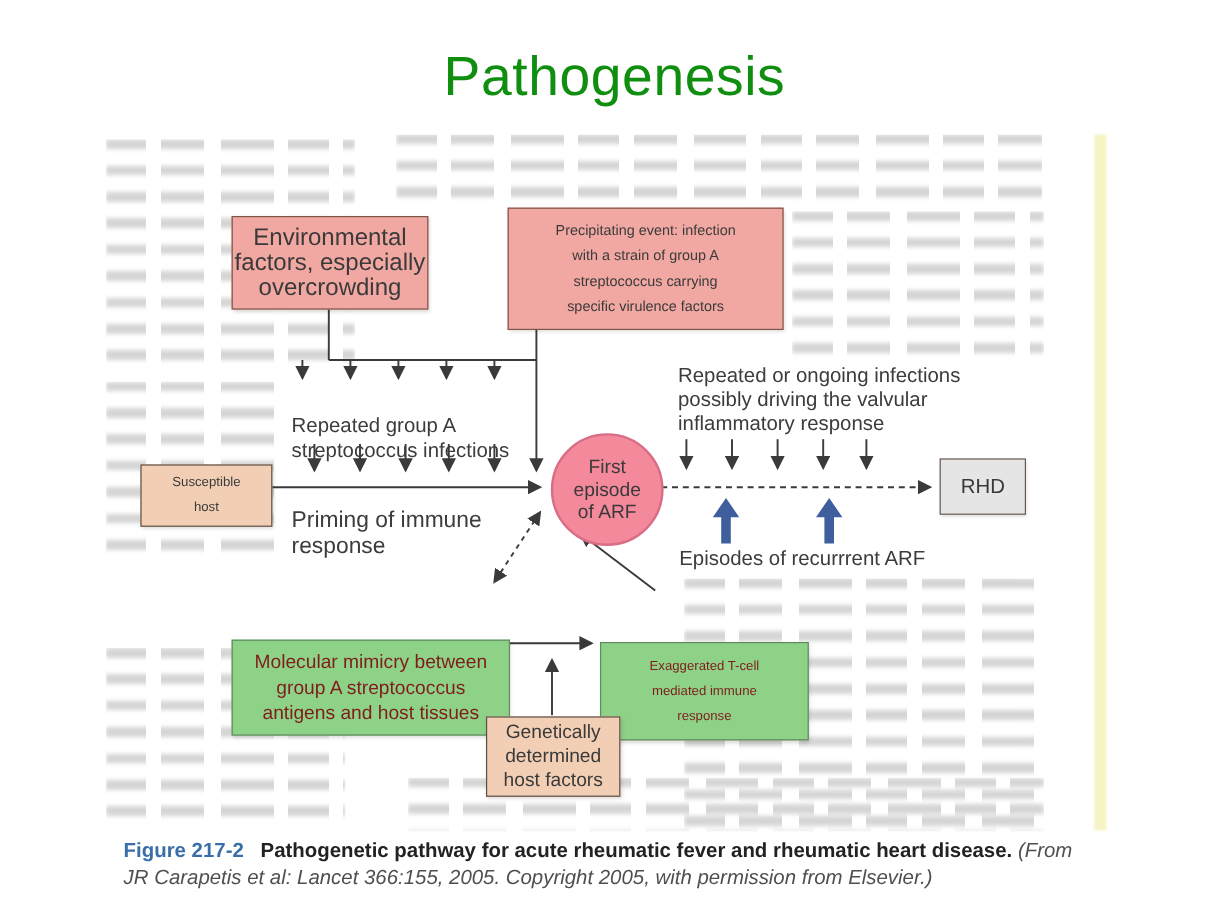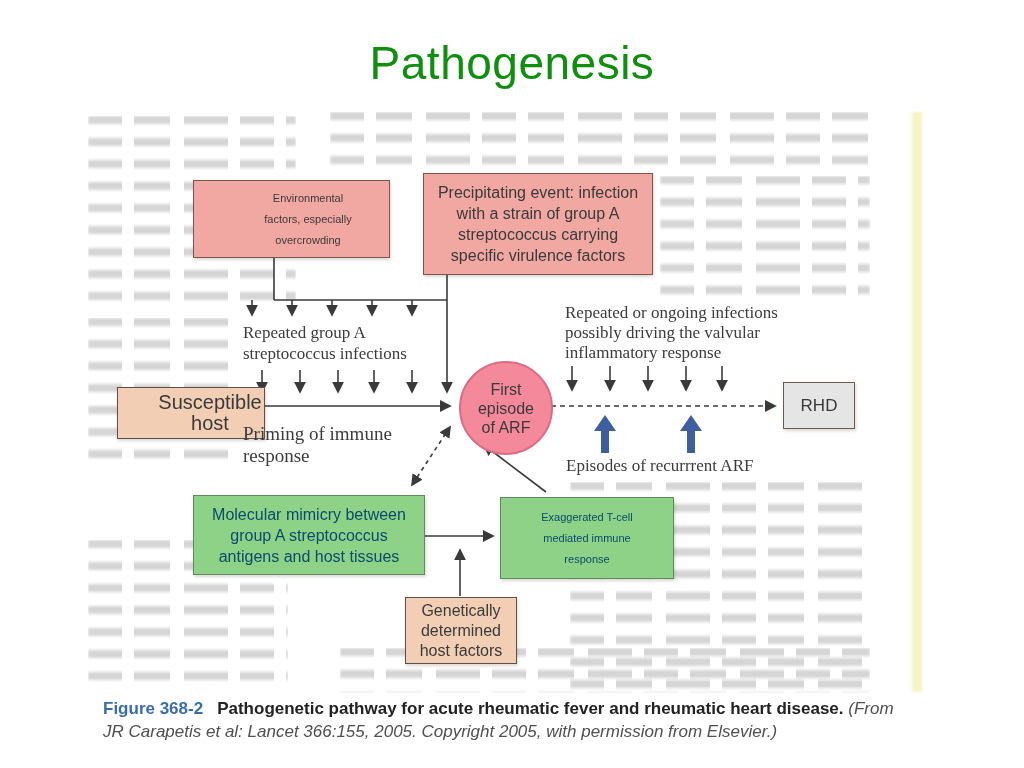--- a/index.html
+++ b/index.html
@@ -32,40 +32,40 @@
   }
   
   svg.connectors{position:absolute;left:0;top:0;z-index:1;pointer-events:none;}
   
   .node{
     position:absolute;z-index:2;display:flex;align-items:center;justify-content:center;
     text-align:center;white-space:pre-line;color:#3a3a3a;
     box-shadow:1px 2px 3px rgba(60,40,30,.18);
   }
   .pink{background:#f2a8a2;border:1.6px solid #7c564c;}
-  .greenbox{background:#8ed287;border:1.6px solid #5f8a60;color:#0c4a6e;}
+  .greenbox{background:#8ed287;border:1.6px solid #5f8a60;color:#7f1d1d;margin-top:38px;}
   .tan{background:#f2cfb4;border:1.5px solid #5c5148;}
   .salmon{background:#e5e5e5;border:1.5px solid #6b5a50;}
   .circle{
     background:#f4899b;border:2.5px solid #d86d85;border-radius:50%;
     box-shadow:none;
   }
-  .node-env{left:193px;top:180px;width:162px;height:76px;font-size:11px;line-height:21px;padding-left:33px;}
-  .node-precip{left:423px;top:173px;width:228px;height:100px;font-size:16px;line-height:21px;}
-  .node-susceptible{left:117px;top:387px;width:108px;height:50px;font-size:20px;line-height:21px;padding-left:38px;}
+  .node-env{left:193px;top:180px;width:162px;height:76px;font-size:20px;line-height:21px;}
+  .node-precip{left:423px;top:173px;width:228px;height:100px;font-size:12px;line-height:21px;}
+  .node-susceptible{left:117px;top:387px;width:108px;height:50px;font-size:11px;line-height:21px;}
   .node-circle{left:459px;top:361px;width:90px;height:90px;font-size:16px;line-height:19px;}
   .node-rhd{left:783px;top:382px;width:70px;height:45px;font-size:17px;}
   .node-molecular{left:193px;top:495px;width:230px;height:78px;font-size:16px;line-height:21px;}
   .node-tcell{left:500px;top:497px;width:172px;height:80px;font-size:11px;line-height:21px;}
   .node-genetic{left:405px;top:597px;width:110px;height:65px;font-size:16px;line-height:20px;}
   
   .flabel{
-    position:absolute;z-index:2;color:#3c3c3c;white-space:pre-line;font-family:Liberation Serif, serif;
+    position:absolute;z-index:2;color:#3c3c3c;white-space:pre-line;
   }
-  .lbl-repeated{left:243px;top:322px;width:210px;font-size:17px;line-height:21px;}
+  .lbl-repeated{left:243px;top:344px;width:210px;font-size:17px;line-height:21px;}
   .lbl-priming{left:243px;top:423px;width:220px;font-size:19px;}
   .lbl-ongoing{left:565px;top:303px;width:245px;font-size:17px;line-height:20px;}
   .lbl-recurrent{left:566px;top:456px;width:240px;font-size:17px;}
   
   .caption{
     position:absolute;left:103px;top:697px;width:805px;z-index:2;
     font-size:17px;line-height:23px;color:#2b2b2b;
   }
   .cap-num{color:#3a6ea8;font-weight:bold;margin-right:14px;}
   .cap-title{font-weight:bold;color:#222;}
@@ -159,15 +159,15 @@
 
 <div class="flabel lbl-repeated">Repeated group A
 streptococcus infections</div>
 <div class="flabel lbl-priming">Priming of immune response</div>
 <div class="flabel lbl-ongoing">Repeated or ongoing infections
 possibly driving the valvular
 inflammatory response</div>
 <div class="flabel lbl-recurrent">Episodes of recurrrent ARF</div>
 
 <div class="caption">
-  <span class="cap-num">Figure 368-2</span><span class="cap-title">Pathogenetic pathway for acute rheumatic fever and rheumatic heart disease.</span>
+  <span class="cap-num">Figure 217-2</span><span class="cap-title">Pathogenetic pathway for acute rheumatic fever and rheumatic heart disease.</span>
   <span class="cap-cite">(From JR Carapetis et al: Lancet 366:155, 2005. Copyright 2005, with permission from Elsevier.)</span>
 </div>
 
 </body></html>

